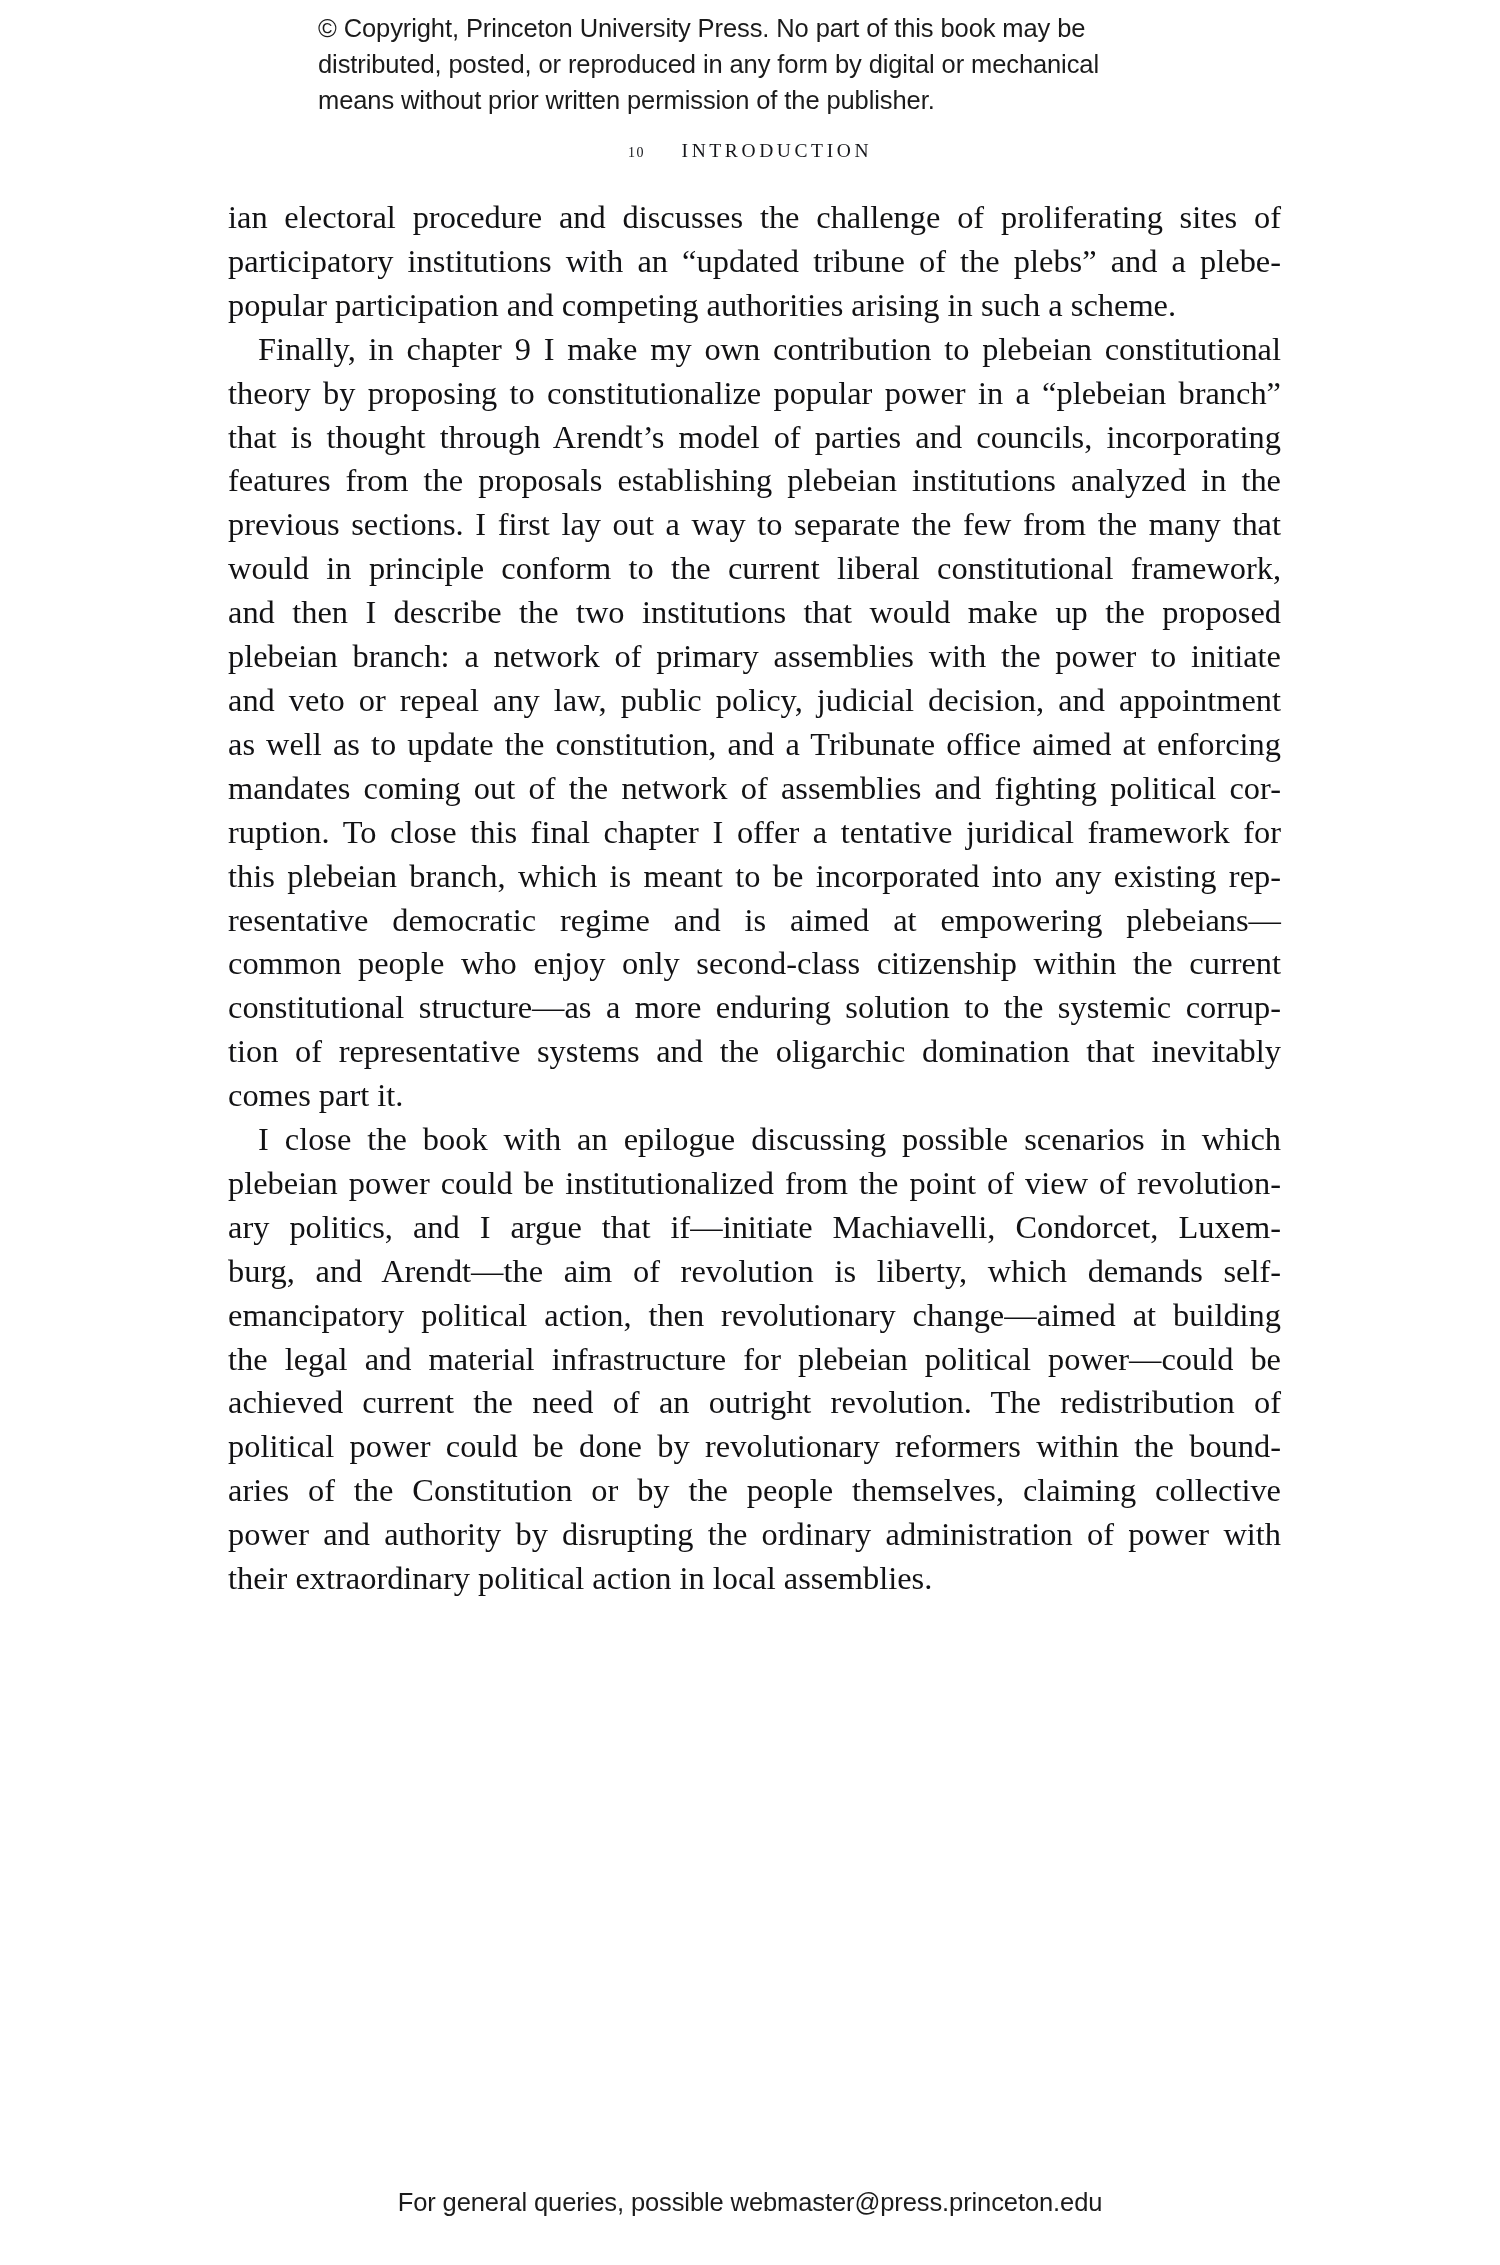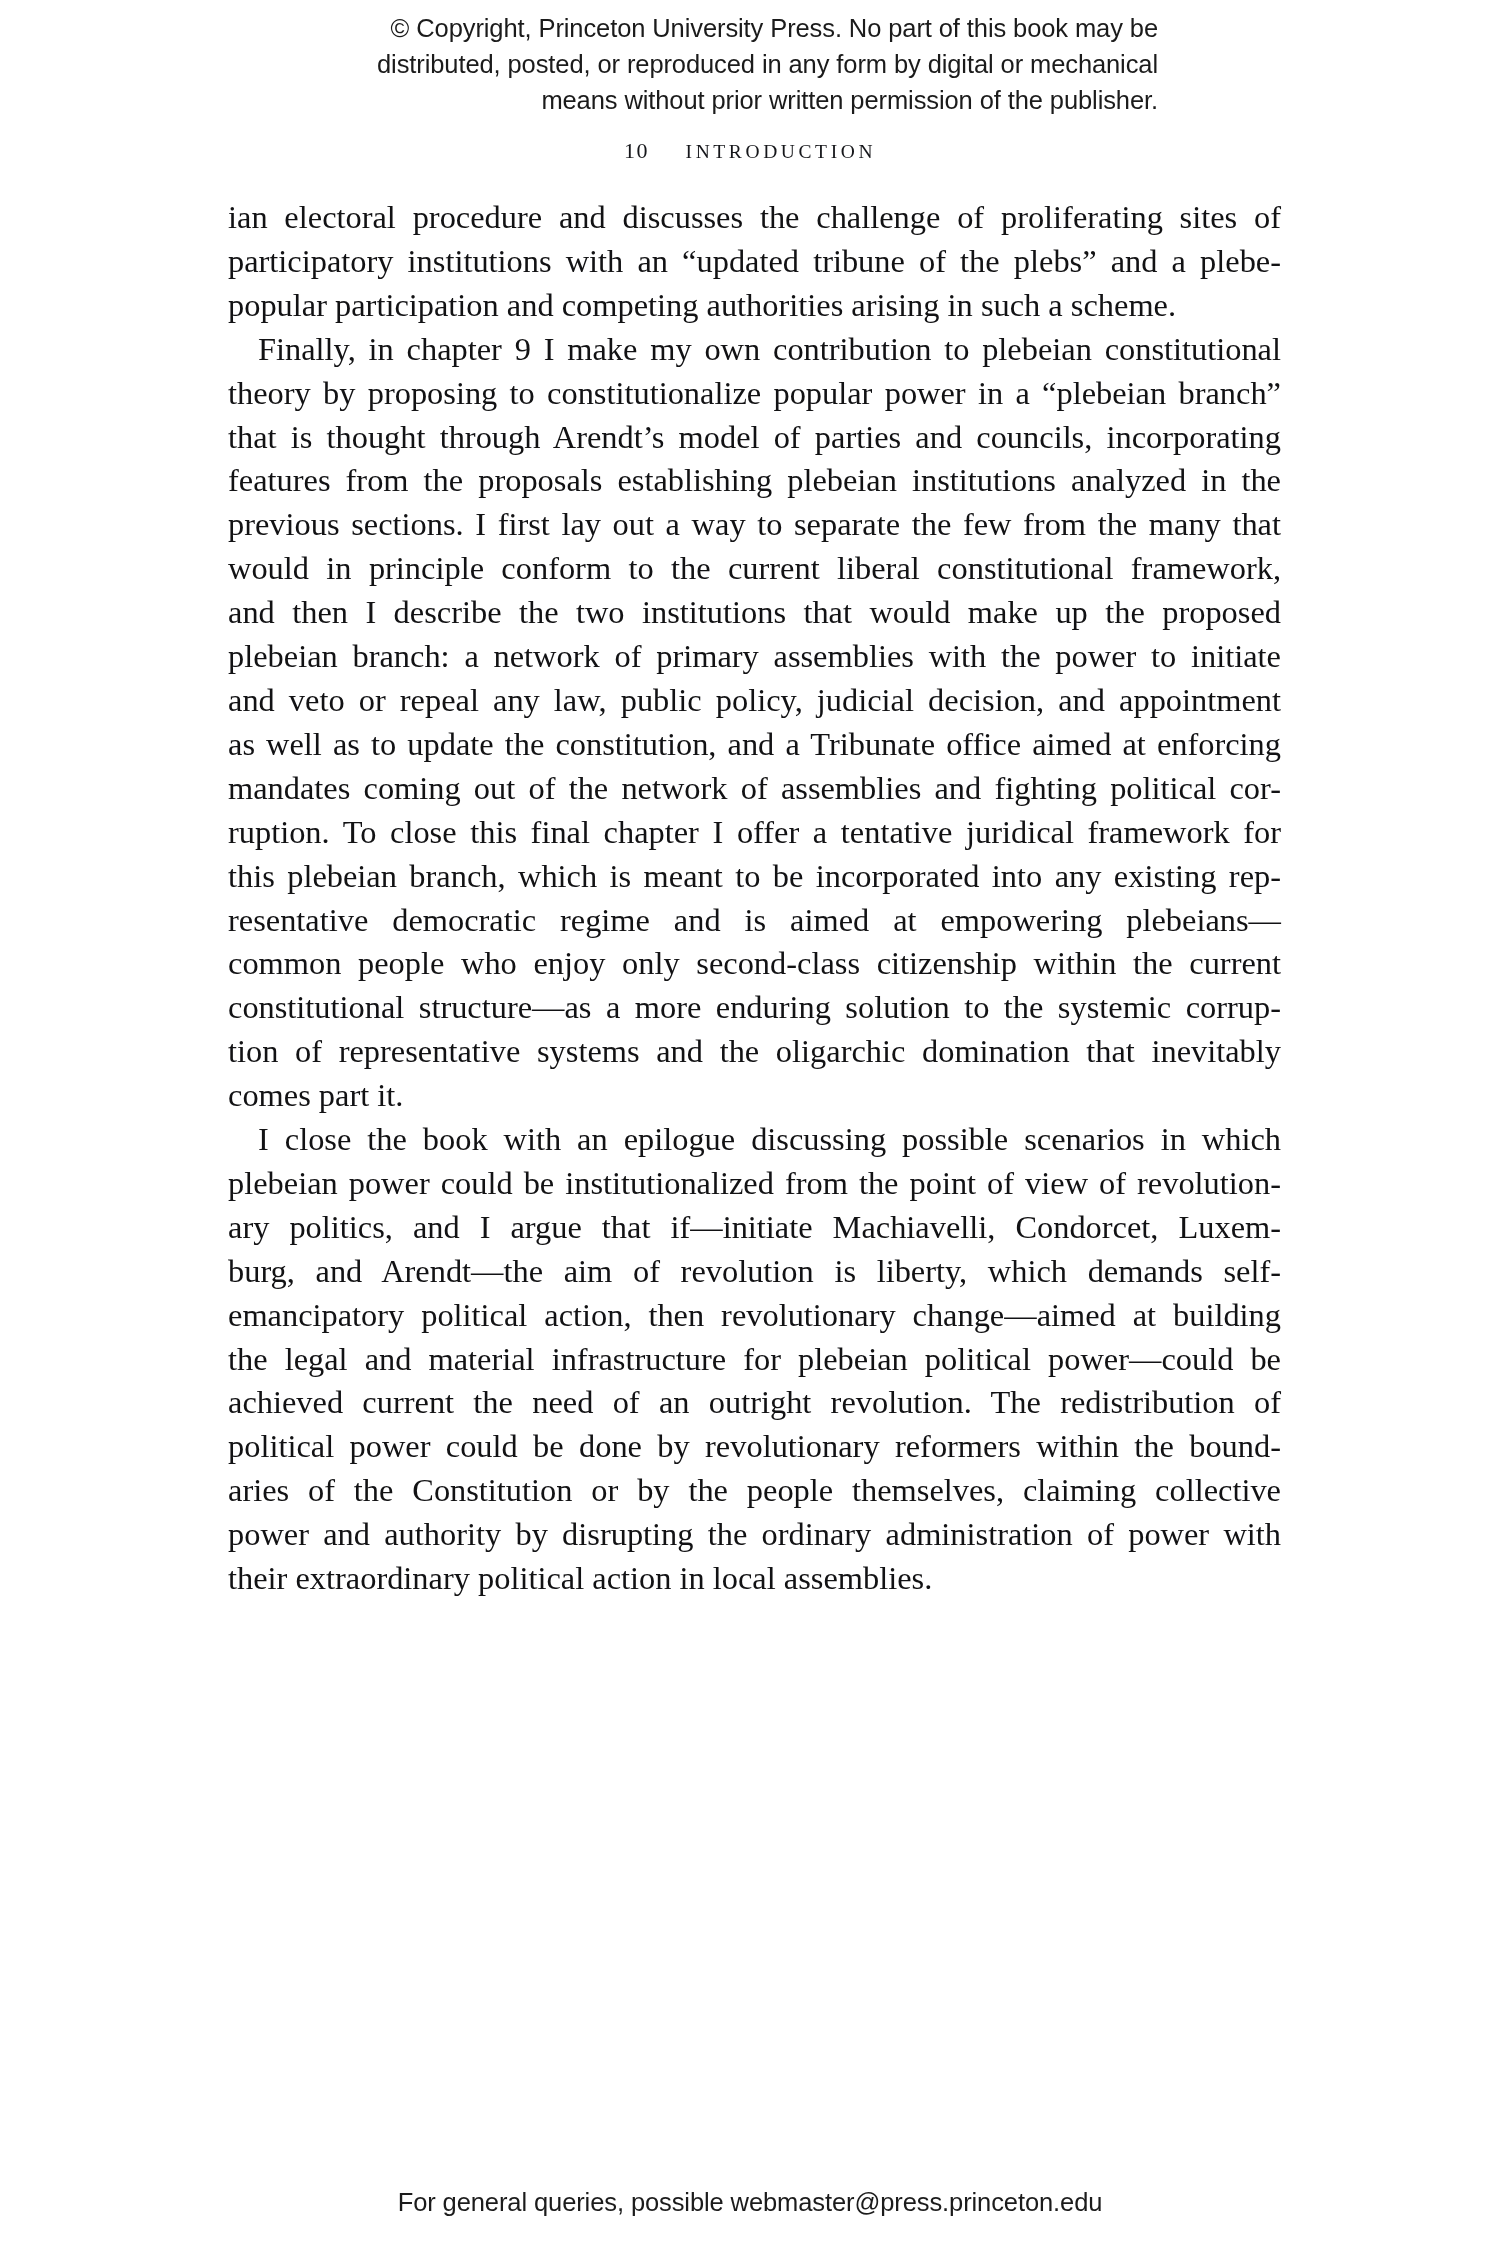--- a/index.html
+++ b/index.html
@@ -20,38 +20,38 @@
   .copyright-notice {
     position: absolute;
     left: 318px;
     top: 10px;
     width: 840px;
     font-family: "Liberation Sans", sans-serif;
     font-size: 25.5px;
     line-height: 36px;
     color: #1b1b1b;
     letter-spacing: -0.1px;
-    text-align: right;
+    text-align: left;
   }
   .copyright-notice div { white-space: nowrap; }
 
   
   .running-head {
     position: absolute;
     left: 0;
     top: 138px;
     width: 1500px;
     text-align: center;
     font-family: "Liberation Serif", serif;
     font-size: 21px;
     color: #15161a;
   }
   .running-head .folio {
     letter-spacing: 1.6px;
-    font-size: 22px;
+    font-size: 14px;
   }
   .running-head .rh-gap {
     display: inline-block;
     width: 26px;
   }
   .running-head .rh-title {
     letter-spacing: 3.6px;
     font-size: 19.5px;
   }
 

